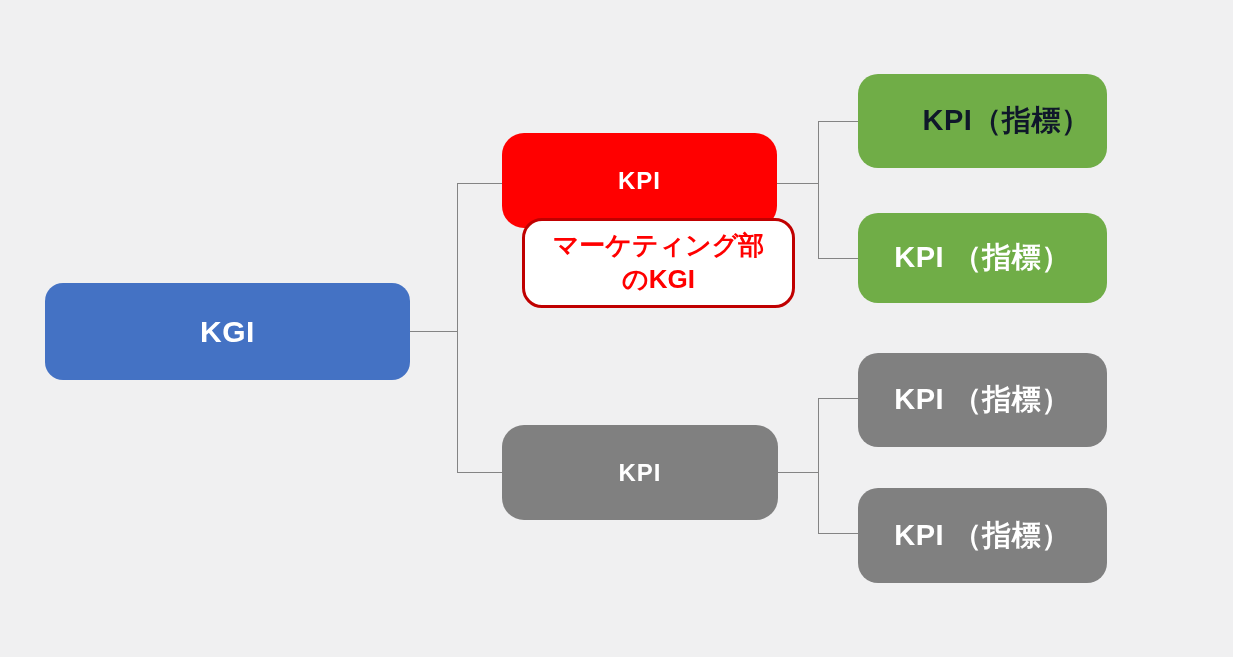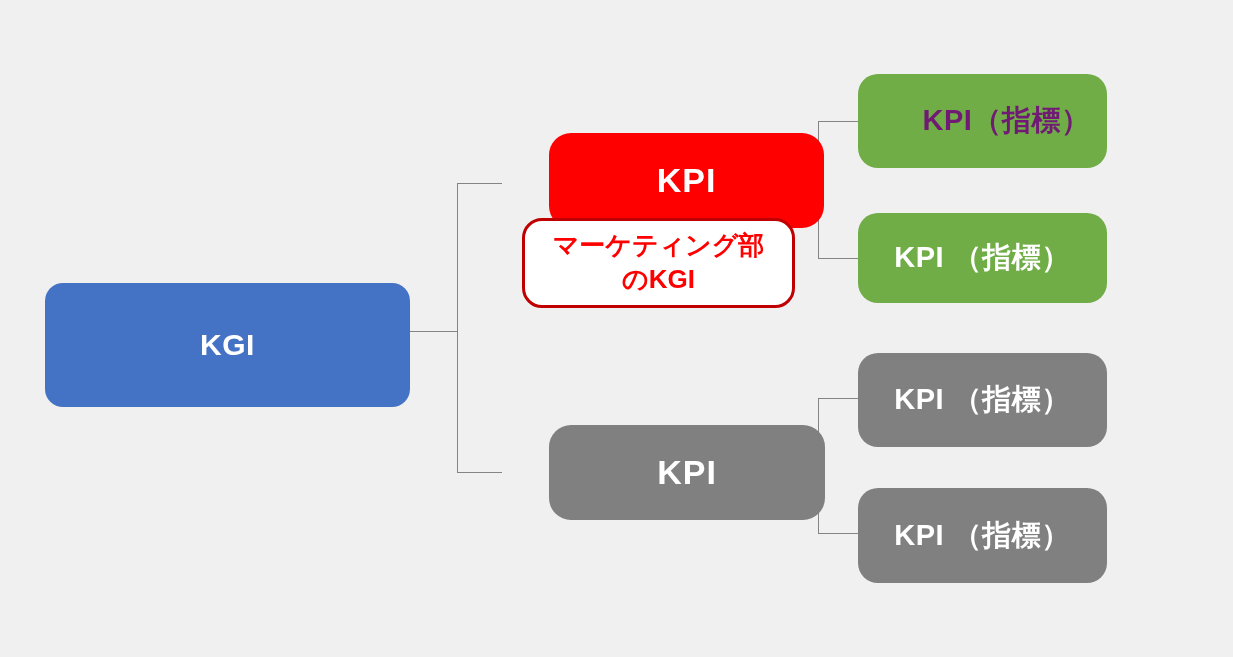--- a/index.html
+++ b/index.html
@@ -24,29 +24,28 @@
     text-align: center;
     color: #ffffff;
     font-weight: 700;
     box-sizing: border-box;
     z-index: 1;
   }
   .line { position: absolute; z-index: 0; background: #848484; }
 
   
   .kgi {
-    left: 45px; top: 283px; width: 365px; height: 124px;
+    left: 45px; top: 283px; width: 365px; height: 97px;
     border-radius: 18px;
     font-size: 30px; line-height: 1.4; letter-spacing: 0.5px;
   }
   
   .kpi-mid {
-    font-size: 34px; letter-spacing: 1px;
+    font-size: 24px; letter-spacing: 1px;
     border-radius: 22px;
-    margin-left: 47px;
   }
   .kpi-marketing { left: 502px; top: 133px; width: 275px; height: 95px; }
   .kpi-other     { left: 502px; top: 425px; width: 276px; height: 95px; }
 
   
   .callout {
     position: absolute;
     left: 522px; top: 218px; width: 273px; height: 90px;
     background: #ffffff;
     border: 3px solid #c00000;
@@ -111,21 +110,21 @@
 
   <div class="node kpi-mid kpi-marketing" style="background: rgb(255, 0, 0); color: rgb(255, 255, 255);">KPI</div>
 
   <div class="callout" style="background: rgb(255, 255, 255); border-color: rgb(192, 0, 0); color: rgb(255, 0, 0);">
     <div>マーケティング部</div>
     <div>のKGI</div>
   </div>
 
   <div class="node kpi-mid kpi-other" style="background: rgb(128, 128, 128); color: rgb(255, 255, 255);">KPI</div>
 
-  <div class="node leaf leaf-1" style="background: rgb(112, 173, 71); color: #701a75; padding-left: 48px;">KPI（指標）</div>
+  <div class="node leaf leaf-1" style="background: rgb(112, 173, 71); color: #0f172a; padding-left: 48px;">KPI（指標）</div>
 
   <div class="node leaf leaf-2" style="background: rgb(112, 173, 71); color: rgb(255, 255, 255);">KPI （指標）</div>
 
   <div class="node leaf leaf-3" style="background: rgb(128, 128, 128); color: rgb(255, 255, 255);">KPI （指標）</div>
 
   <div class="node leaf leaf-4" style="background: rgb(128, 128, 128); color: rgb(255, 255, 255);">KPI （指標）</div>
 
 </div>
 
 </body></html>

